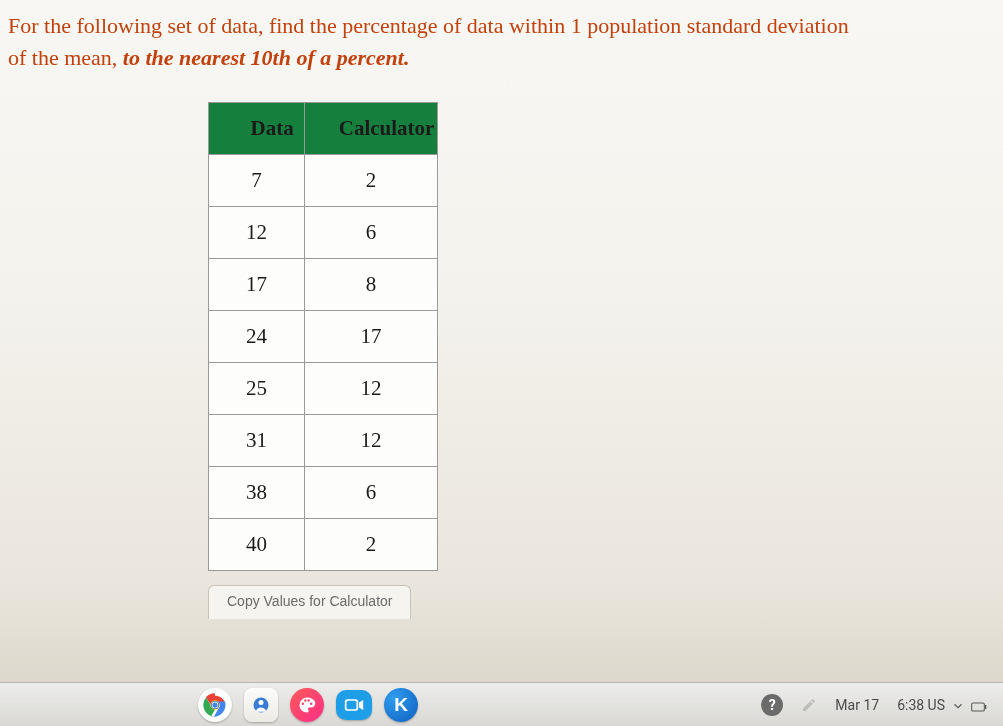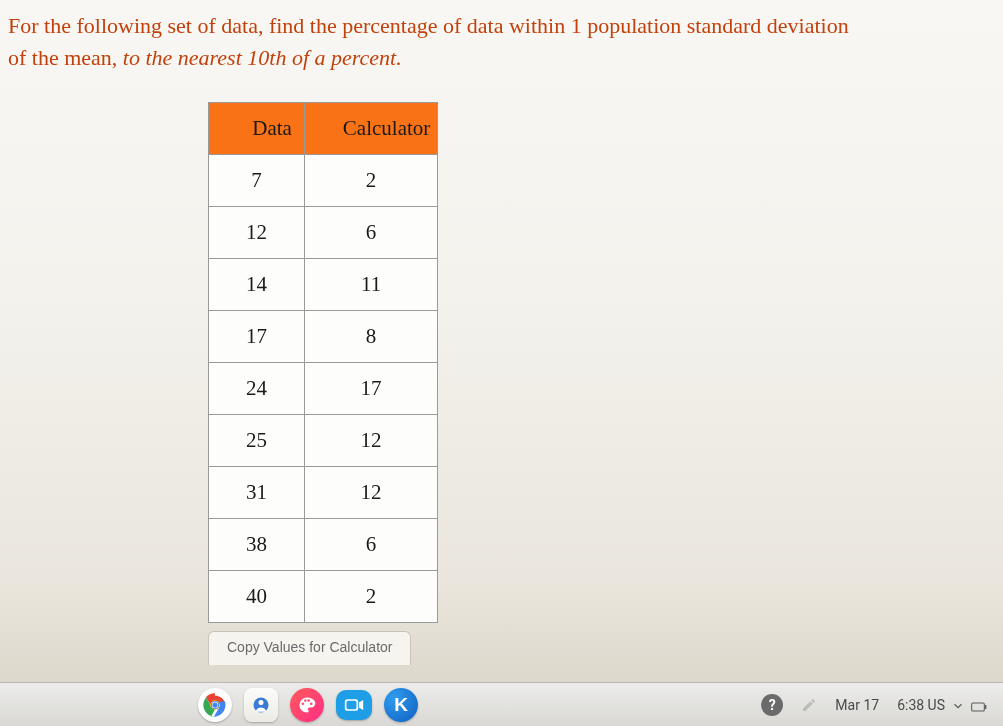--- a/index.html
+++ b/index.html
@@ -14,20 +14,21 @@
     padding: 10px 8px 0 8px;
   }
   .question {
     font-size: 22px;
     line-height: 1.45;
     font-weight: 400;
     color: #c2410c;
   }
   .question .italic {
     font-style: italic;
+    font-weight: bold;
   }
   .table-wrap {
     margin-top: 28px;
     margin-left: 200px;
     width: 230px;
   }
   table {
     border-collapse: collapse;
     width: 100%;
     background: #fdfdfb;
@@ -35,28 +36,28 @@
   th, td {
     border: 1px solid #9a9a9a;
     text-align: center;
     font-size: 21px;
     font-family: Georgia, serif;
     height: 52px;
     vertical-align: middle;
     font-weight: 400;
   }
   th {
-    background: #f97316;
-    font-weight: 400;
+    background: #15803d;
+    font-weight: 700;
     padding-left: 31px;
   }
   th:first-child, td:first-child { width: 42%; }
   th:last-child, td:last-child { width: 58%; }
   .copy-btn {
-    margin-top: 8px;
+    margin-top: 14px;
     margin-left: 200px;
     display: inline-block;
     border: 1px solid #c7c3b8;
     border-bottom: none;
     border-radius: 6px 6px 0 0;
     padding: 7px 18px 10px 18px;
     font-family: Verdana, Geneva, sans-serif;
     font-size: 14px;
     color: #6b6b6b;
     background: #f6f4ee;
@@ -143,24 +144,20 @@
         </tr>
       </thead>
       <tbody>
         <tr>
             <td>7</td>
             <td>2</td>
           </tr>
         <tr>
             <td>12</td>
             <td>6</td>
-          </tr>
-        <tr>
-            <td>14</td>
-            <td>11</td>
           </tr>
         <tr>
             <td>17</td>
             <td>8</td>
           </tr>
         <tr>
             <td>24</td>
             <td>17</td>
           </tr>
         <tr>

